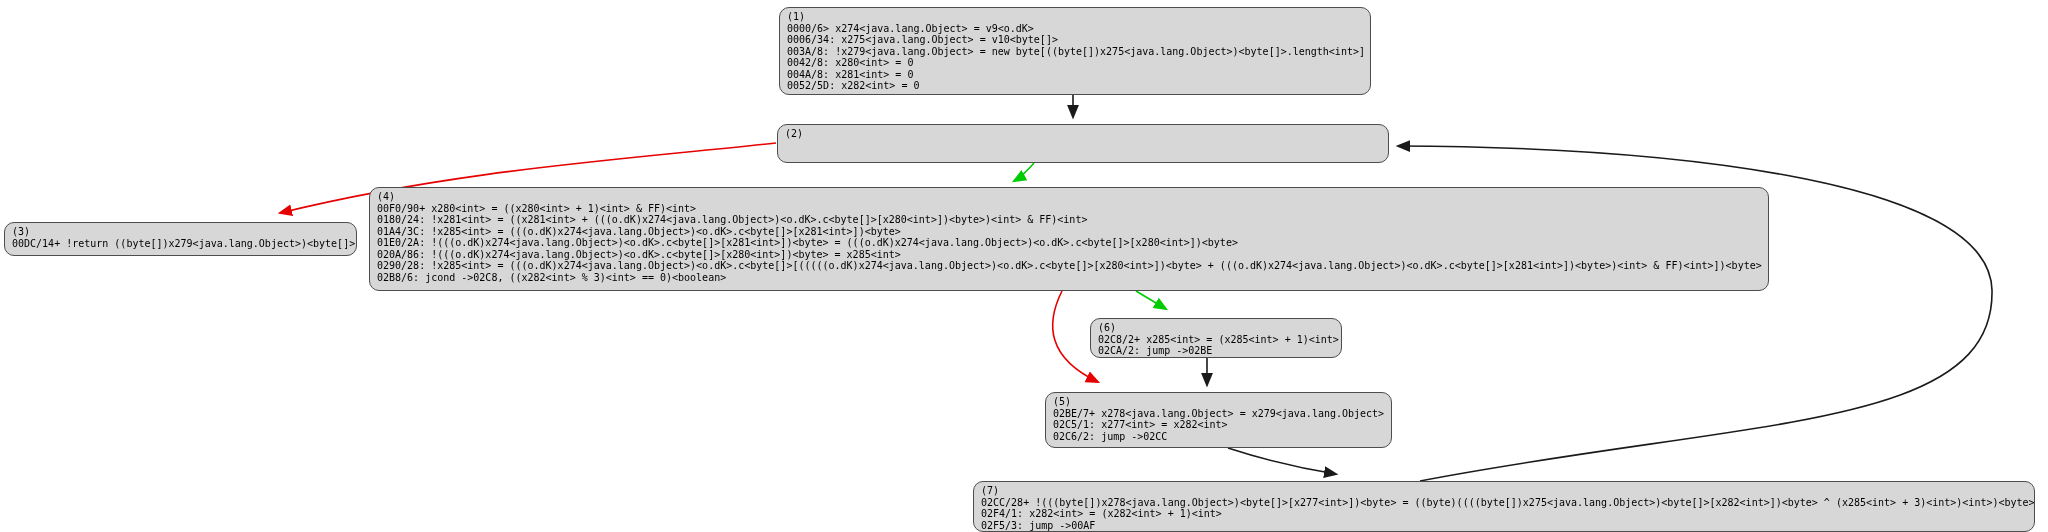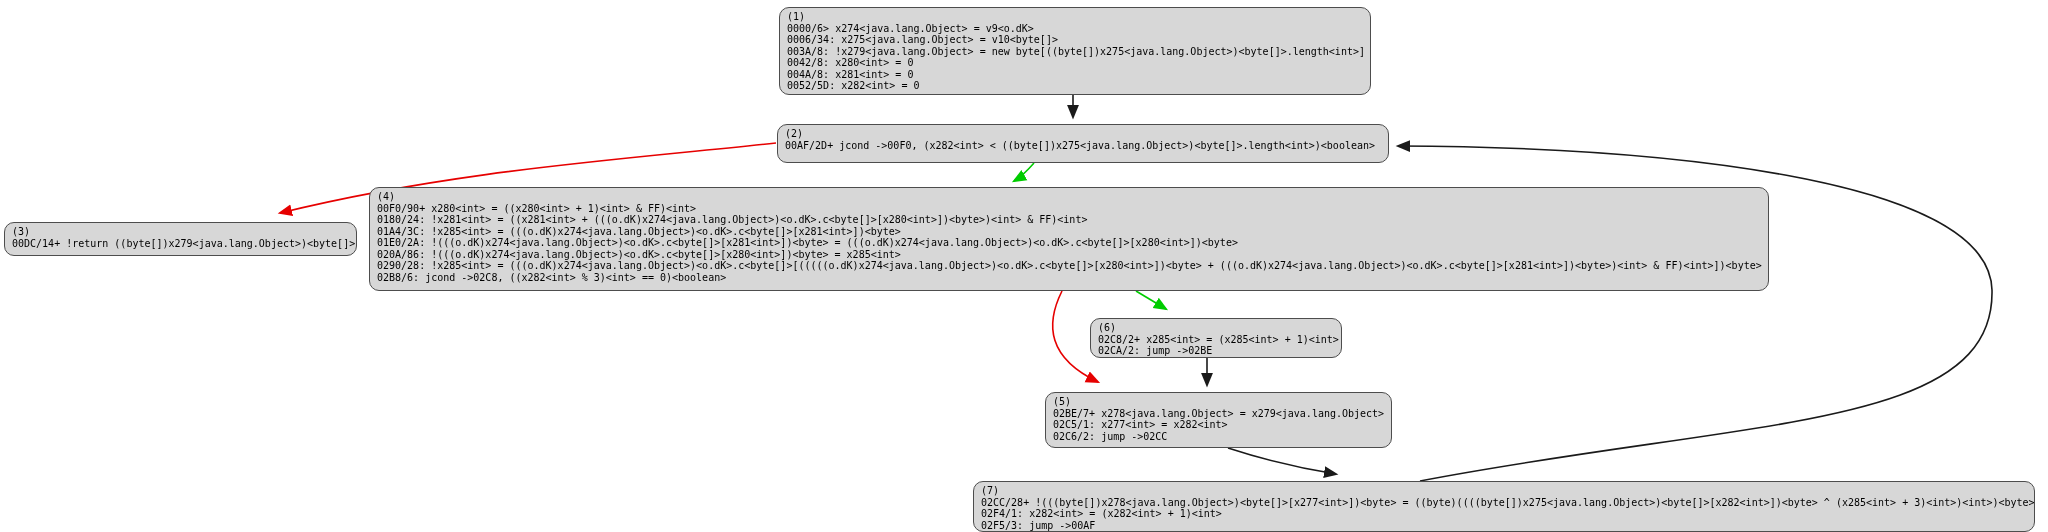--- a/index.html
+++ b/index.html
@@ -63,19 +63,19 @@
   <path d="M 1073 95 L 1073 117" class="edge" stroke="#1a1a1a" marker-end="url(#arrow-black)"></path>
       <path d="M 1034 163 C 1027 171, 1021 177, 1014 181" class="edge" stroke="#00cc00" marker-end="url(#arrow-green)"></path>
       <path d="M 776 143 C 620 160, 455 170, 280 213" class="edge" stroke="#e60000" marker-end="url(#arrow-red)"></path>
       <path d="M 1136 291 L 1166 309" class="edge" stroke="#00cc00" marker-end="url(#arrow-green)"></path>
       <path d="M 1062 291 C 1045 325, 1048 358, 1098 382" class="edge" stroke="#e60000" marker-end="url(#arrow-red)"></path>
       <path d="M 1207 358 L 1207 385" class="edge" stroke="#1a1a1a" marker-end="url(#arrow-black)"></path>
       <path d="M 1228 448 C 1268 461, 1305 469, 1336 474" class="edge" stroke="#1a1a1a" marker-end="url(#arrow-black)"></path>
       <path d="M 1420 481 C 1750 418, 1995 430, 1992 290 C 1989 175, 1645 147, 1398 146" class="edge" stroke="#1a1a1a" marker-end="url(#arrow-black)"></path>
     </svg>
 <div class="node" style="left: 779px; top: 7px; width: 592px; height: 88px;"><div class="node-header">(1)</div><div class="node-line">0000/6&gt; x274&lt;java.lang.Object&gt; = v9&lt;o.dK&gt;</div><div class="node-line">0006/34: x275&lt;java.lang.Object&gt; = v10&lt;byte[]&gt;</div><div class="node-line">003A/8: !x279&lt;java.lang.Object&gt; = new byte[((byte[])x275&lt;java.lang.Object&gt;)&lt;byte[]&gt;.length&lt;int&gt;]</div><div class="node-line">0042/8: x280&lt;int&gt; = 0</div><div class="node-line">004A/8: x281&lt;int&gt; = 0</div><div class="node-line">0052/5D: x282&lt;int&gt; = 0</div></div>
-    <div class="node" style="left: 777px; top: 124px; width: 612px; height: 39px;"><div class="node-header">(2)</div><div class="node-line">00AF/2D+ jcond -&gt;00F0, (x282&lt;int&gt; &lt; ((byte[])x275&lt;java.lang.Object&gt;)&lt;byte[]&gt;.length&lt;int&gt;)&lt;boolean&gt;</div></div>
+    <div class="node" style="left: 777px; top: 124px; width: 612px; height: 39px;"><div class="node-header">(2)</div></div>
     <div class="node" style="left: 4px; top: 222px; width: 353px; height: 34px;"><div class="node-header">(3)</div><div class="node-line">00DC/14+ !return ((byte[])x279&lt;java.lang.Object&gt;)&lt;byte[]&gt;</div></div>
     <div class="node" style="left: 369px; top: 187px; width: 1400px; height: 104px;"><div class="node-header">(4)</div><div class="node-line">00F0/90+ x280&lt;int&gt; = ((x280&lt;int&gt; + 1)&lt;int&gt; &amp; FF)&lt;int&gt;</div><div class="node-line">0180/24: !x281&lt;int&gt; = ((x281&lt;int&gt; + (((o.dK)x274&lt;java.lang.Object&gt;)&lt;o.dK&gt;.c&lt;byte[]&gt;[x280&lt;int&gt;])&lt;byte&gt;)&lt;int&gt; &amp; FF)&lt;int&gt;</div><div class="node-line">01A4/3C: !x285&lt;int&gt; = (((o.dK)x274&lt;java.lang.Object&gt;)&lt;o.dK&gt;.c&lt;byte[]&gt;[x281&lt;int&gt;])&lt;byte&gt;</div><div class="node-line">01E0/2A: !(((o.dK)x274&lt;java.lang.Object&gt;)&lt;o.dK&gt;.c&lt;byte[]&gt;[x281&lt;int&gt;])&lt;byte&gt; = (((o.dK)x274&lt;java.lang.Object&gt;)&lt;o.dK&gt;.c&lt;byte[]&gt;[x280&lt;int&gt;])&lt;byte&gt;</div><div class="node-line">020A/86: !(((o.dK)x274&lt;java.lang.Object&gt;)&lt;o.dK&gt;.c&lt;byte[]&gt;[x280&lt;int&gt;])&lt;byte&gt; = x285&lt;int&gt;</div><div class="node-line">0290/28: !x285&lt;int&gt; = (((o.dK)x274&lt;java.lang.Object&gt;)&lt;o.dK&gt;.c&lt;byte[]&gt;[(((((o.dK)x274&lt;java.lang.Object&gt;)&lt;o.dK&gt;.c&lt;byte[]&gt;[x280&lt;int&gt;])&lt;byte&gt; + (((o.dK)x274&lt;java.lang.Object&gt;)&lt;o.dK&gt;.c&lt;byte[]&gt;[x281&lt;int&gt;])&lt;byte&gt;)&lt;int&gt; &amp; FF)&lt;int&gt;])&lt;byte&gt;</div><div class="node-line">02B8/6: jcond -&gt;02C8, ((x282&lt;int&gt; % 3)&lt;int&gt; == 0)&lt;boolean&gt;</div></div>
     <div class="node" style="left: 1090px; top: 318px; width: 252px; height: 40px;"><div class="node-header">(6)</div><div class="node-line">02C8/2+ x285&lt;int&gt; = (x285&lt;int&gt; + 1)&lt;int&gt;</div><div class="node-line">02CA/2: jump -&gt;02BE</div></div>
     <div class="node" style="left: 1045px; top: 392px; width: 347px; height: 56px;"><div class="node-header">(5)</div><div class="node-line">02BE/7+ x278&lt;java.lang.Object&gt; = x279&lt;java.lang.Object&gt;</div><div class="node-line">02C5/1: x277&lt;int&gt; = x282&lt;int&gt;</div><div class="node-line">02C6/2: jump -&gt;02CC</div></div>
     <div class="node" style="left: 973px; top: 481px; width: 1062px; height: 51px;"><div class="node-header">(7)</div><div class="node-line">02CC/28+ !(((byte[])x278&lt;java.lang.Object&gt;)&lt;byte[]&gt;[x277&lt;int&gt;])&lt;byte&gt; = ((byte)((((byte[])x275&lt;java.lang.Object&gt;)&lt;byte[]&gt;[x282&lt;int&gt;])&lt;byte&gt; ^ (x285&lt;int&gt; + 3)&lt;int&gt;)&lt;int&gt;)&lt;byte&gt;</div><div class="node-line">02F4/1: x282&lt;int&gt; = (x282&lt;int&gt; + 1)&lt;int&gt;</div><div class="node-line">02F5/3: jump -&gt;00AF</div></div>
   </div>
 
 </body></html>

